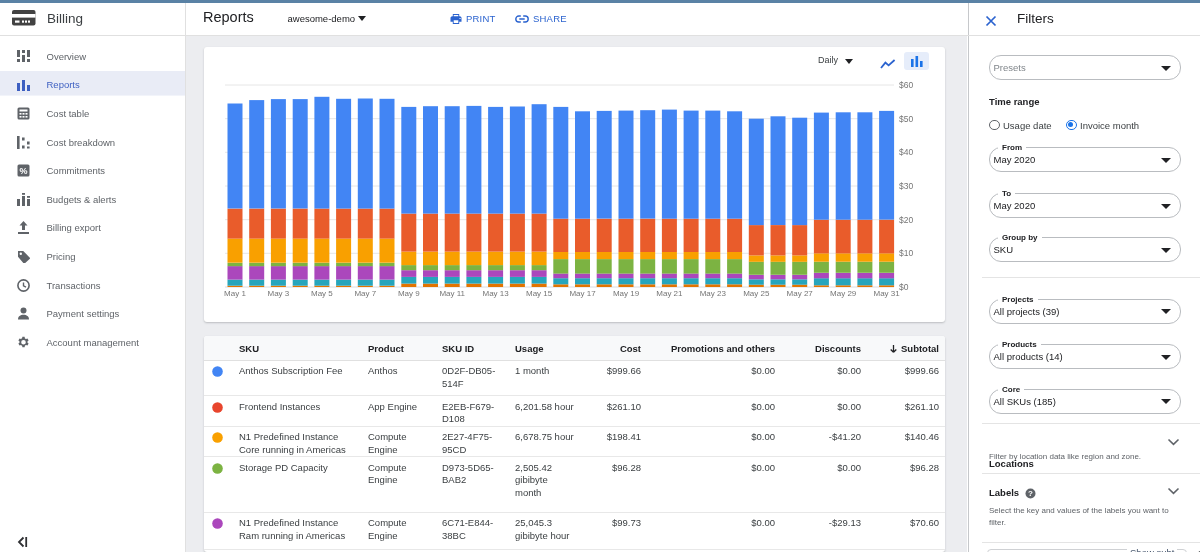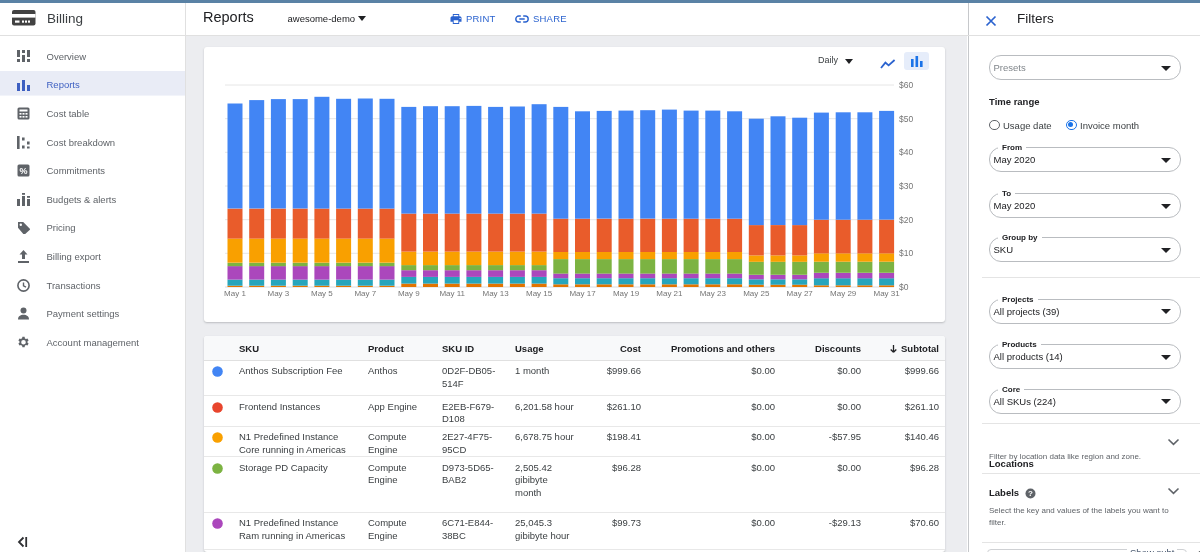--- a/index.html
+++ b/index.html
@@ -132,31 +132,31 @@
             <rect x="0" y="6" width="3" height="7" fill="#5f6368"></rect>
             <rect x="5" y="3" width="3" height="10" fill="#5f6368"></rect>
             <rect x="10" y="6" width="3" height="7" fill="#5f6368"></rect>
             <rect x="5" y="0" width="3" height="1.8" fill="#5f6368"></rect>
             <rect x="10" y="3" width="3" height="1.8" fill="#5f6368"></rect>
           </svg>
           <span>Budgets &amp; alerts</span>
         </div>
         <div class="it">
           <svg width="13" height="13">
+            <path d="M6.5 0 L10.5 4.5 H8 V9 H5 V4.5 H2.5 Z" fill="#5f6368"></path>
+            <rect x="1" y="11" width="11" height="2" fill="#5f6368"></rect>
+          </svg>
+          <span>Billing export</span>
+        </div>
+        <div class="it">
+          <svg width="13" height="13">
             <path d="M1 1 h5.2 L12.6 7.4 a1.2 1.2 0 0 1 0 1.7 L8.1 13.1 a1.2 1.2 0 0 1 -1.7 0 L1 6.7 Z" fill="#5f6368"></path>
             <circle cx="3.8" cy="3.8" r="1.2" fill="#fff"></circle>
           </svg>
           <span>Pricing</span>
-        </div>
-        <div class="it">
-          <svg width="13" height="13">
-            <path d="M6.5 0 L10.5 4.5 H8 V9 H5 V4.5 H2.5 Z" fill="#5f6368"></path>
-            <rect x="1" y="11" width="11" height="2" fill="#5f6368"></rect>
-          </svg>
-          <span>Billing export</span>
         </div>
         <div class="it">
           <svg width="13" height="13">
             <circle cx="6.5" cy="6.5" r="5.6" fill="none" stroke="#5f6368" stroke-width="1.6"></circle>
             <path d="M6.5 3.4 V6.8 L9 8.2" fill="none" stroke="#5f6368" stroke-width="1.4"></path>
           </svg>
           <span>Transactions</span>
         </div>
         <div class="it">
           <svg width="13" height="13">
@@ -516,21 +516,21 @@
 <tr style="height:29.5px">
               <td class="dotc"><svg width="11" height="11">
                   <circle cx="5.5" cy="5.5" r="5.3" fill="#F9A000"></circle>
                 </svg></td>
               <td class="c1">N1 Predefined Instance<br>Core running in Americas</td>
               <td class="c2">Compute Engine</td>
               <td class="c3">2E27-4F75-<br>95CD</td>
               <td class="c4">6,678.75 hour</td>
               <td class="num">$198.41</td>
               <td class="num">$0.00</td>
-              <td class="num">-$57.95</td>
+              <td class="num">-$41.20</td>
               <td class="num">$140.46</td>
               <td></td>
             </tr>
 <tr style="height:55.5px">
               <td class="dotc"><svg width="11" height="11">
                   <circle cx="5.5" cy="5.5" r="5.3" fill="#7CB342"></circle>
                 </svg></td>
               <td class="c1">Storage PD Capacity</td>
               <td class="c2">Compute Engine</td>
               <td class="c3">D973-5D65-<br>BAB2</td>
@@ -609,21 +609,21 @@
         <div class="v">All projects (39)</div>
         <div class="car"></div>
       </div>
 <div class="selbox" style="top:341px">
         <div class="lab">Products</div>
         <div class="v">All products (14)</div>
         <div class="car"></div>
       </div>
 <div class="selbox" style="top:385.5px">
         <div class="lab">Core</div>
-        <div class="v">All SKUs (224)</div>
+        <div class="v">All SKUs (185)</div>
         <div class="car"></div>
       </div>
 <div class="f-div" style="top:420px"></div>
 <div class="f-sec" style="top:455px">Locations</div>
       <div class="chev" style="top:429px"><svg width="13" height="8">
           <polyline points="1.5,1.5 6.5,6.3 11.5,1.5" fill="none" stroke="#5f6368" stroke-width="1.6"></polyline>
         </svg></div>
 <div class="f-desc" style="top:448px">Filter by location data like region and zone.</div>
 <div class="f-div" style="top:469.5px"></div>
 <div class="f-sec" style="top:482px">Labels <span style="position:relative;top:2.5px;left:3px;display:inline-block"><svg width="11" height="11">

